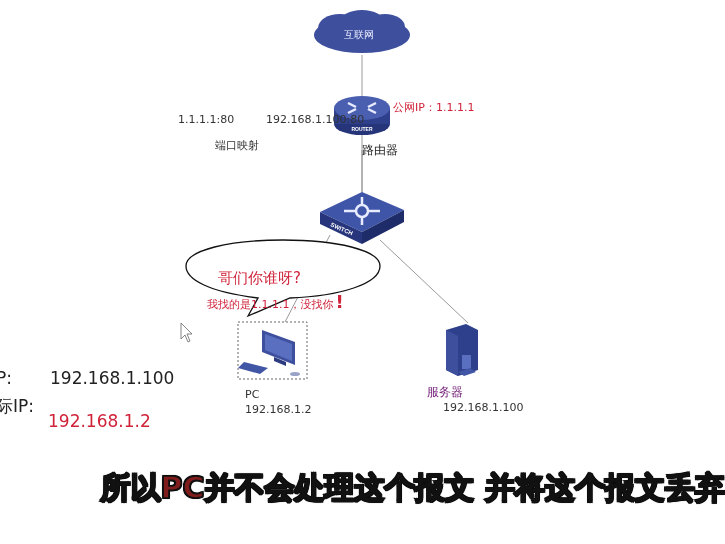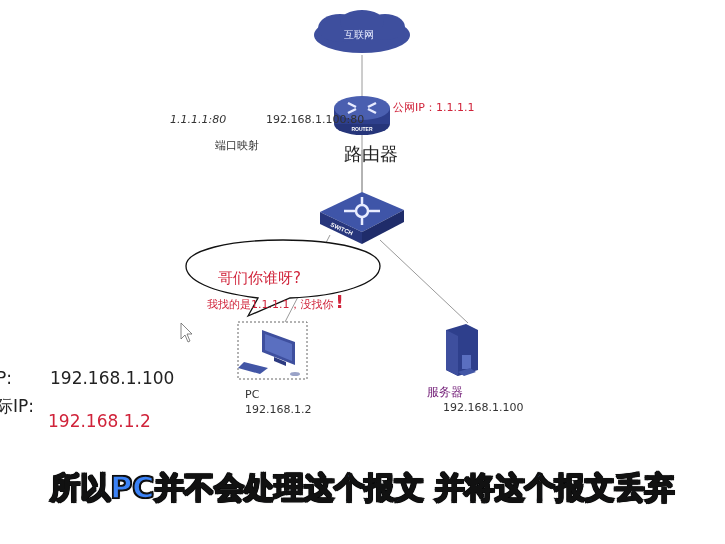--- a/index.html
+++ b/index.html
@@ -1,22 +1,22 @@
 <!DOCTYPE html>
 <html><head>
 <meta charset="utf-8">
 <style>
   html, body { margin:0; padding:0; background:#ffffff; }
   body { width:725px; height:544px; position:relative; overflow:hidden;
          font-family:"DejaVu Sans", "Liberation Sans", sans-serif; }
   .abs { position:absolute; }
   .lbl { font-size:11px; color:#333; white-space:nowrap; }
   .red { color:#d0233a;margin-top:16px; }
-  .subtitle { position:absolute; left:0; right:0; top:468px; text-align:center;
-    font-size:30px; font-weight:bold; color:#3b82f6; letter-spacing:0px;
+  .subtitle { position:absolute; left:0; right:0; top:468px; text-align:right;
+    font-size:30px; font-weight:bold; color:#7f1d1d; letter-spacing:0px;
     -webkit-text-stroke:1.5px #111;
     text-shadow:0 0 2px #000, 1px 1px 0 #000, -1px -1px 0 #000, 1px -1px 0 #000, -1px 1px 0 #000;
     font-family:"DejaVu Sans", sans-serif; }
   svg { position:absolute; left:0; top:0; }
 </style>
 </head>
 <body>
 
 <svg width="725" height="544">
 
@@ -74,24 +74,24 @@
   </g>
 </svg>
 
 <div class="abs" style="left:344px;top:28px;font-size:10px;color:#e8ecff;">互联网</div>
 
 <div class="abs lbl red" style="left:393px;top:84px;">
   <span>公网IP：</span><span>1.1.1.1</span>
 </div>
 
 <div class="abs lbl" style="left:215px;top:98px;margin-top:40px;">端口映射</div>
-<div class="abs lbl" style="left:170px;top:113px;font-style:italic;">1.1.1.1:80</div>
+<div class="abs lbl" style="left:178px;top:113px;">1.1.1.1:80</div>
 <div class="abs lbl" style="left:243px;top:113px;margin-left:23px;">192.168.1.100:80</div>
 
-<div class="abs" style="left:344px;top:142px;font-size:18px;color:#222;">路由器</div>
+<div class="abs" style="left:362px;top:142px;font-size:12px;color:#222;">路由器</div>
 
 <div class="abs red" style="left:218px;top:253px;font-size:15px;">哥们你谁呀?</div>
 <div class="abs red" style="left:207px;top:275px;font-size:11px;white-space:nowrap;">
   <span>我找的是1.1.1.1，没找你</span><span style="font-size:18px;font-weight:bold;margin-left:2px;">!</span>
 </div>
 
 <div class="abs lbl" style="left:245px;top:388px;">PC</div>
 <div class="abs lbl" style="left:245px;top:403px;">192.168.1.2</div>
 
 <div class="abs" style="left:427px;top:384px;font-size:12px;color:#701a75;">服务器</div>

